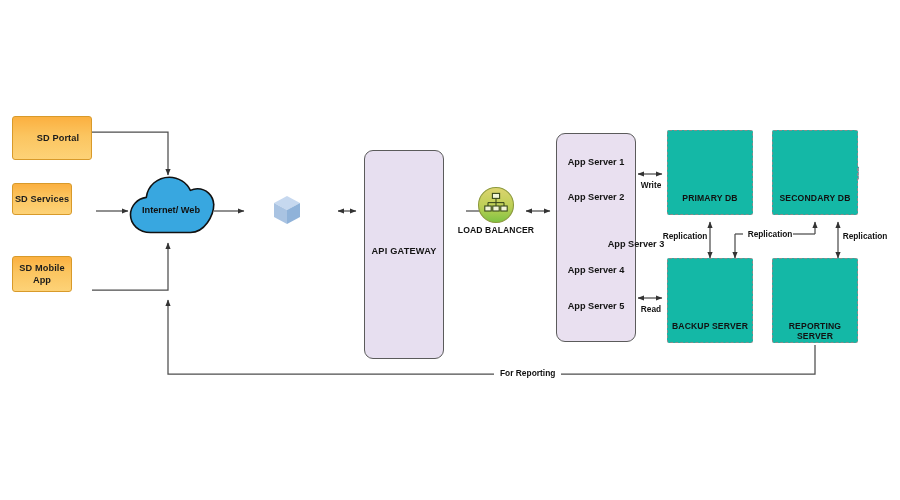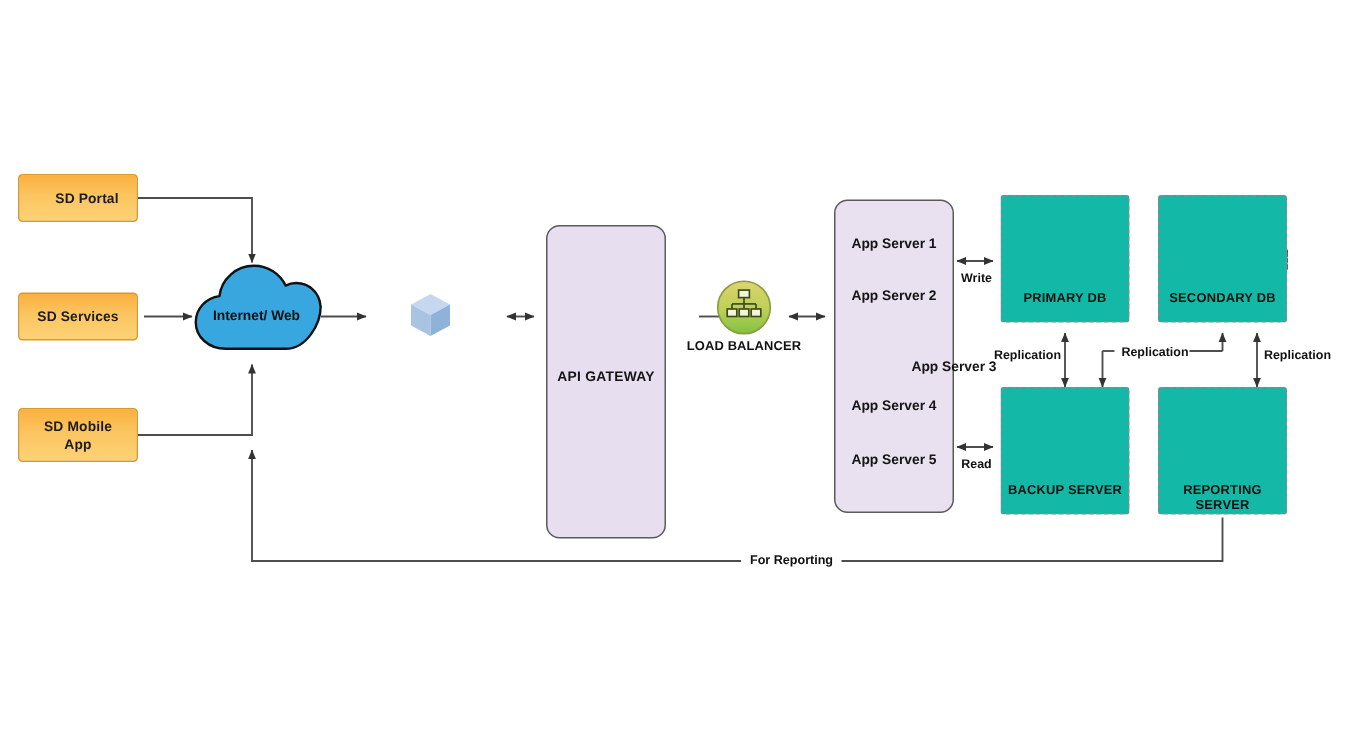--- a/index.html
+++ b/index.html
@@ -202,29 +202,29 @@
       <rect x="7.5" y="13" width="21" height="6" fill="#eef6fb" stroke="#2f6e91" stroke-width="1"></rect>
       <rect x="7.5" y="22" width="21" height="6" fill="#eef6fb" stroke="#2f6e91" stroke-width="1"></rect>
       <rect x="15" y="32" width="5" height="5" fill="#ffffff" stroke="#2f6e91" stroke-width="1"></rect>
       <g transform="translate(24,24)">
         <circle cx="9" cy="9" r="9" fill="#3a4d6e" stroke="#22304a" stroke-width="1"></circle>
         <path d="M9,4 L9,9 L12.5,11" stroke="#ffffff" stroke-width="1.6" fill="none" stroke-linecap="round"></path>
       </g>
     </g>
   </svg>
 
-  <div class="abs client-box" style="left:12px;top:116px;width:80px;height:32px;padding-left:12px;">
+  <div class="abs client-box" style="left:12px;top:116px;width:80px;height:44px;padding-left:12px;">
     <span>SD Portal</span>
   </div>
 
-  <div class="abs client-box" style="left:12px;top:195px;width:80px;height:32px;">
+  <div class="abs client-box" style="left:12px;top:183px;width:60px;height:32px;">
     <span>SD Services</span>
   </div>
 
-  <div class="abs client-box" style="left:12px;top:272px;width:80px;height:36px;flex-direction:column;">
+  <div class="abs client-box" style="left:12px;top:256px;width:60px;height:36px;flex-direction:column;">
     <span>SD Mobile</span>
     <span>App</span>
   </div>
 
   <div class="abs" style="left:128px;top:205px;width:86px;height:16px;">
     <span class="cloud-text">Internet/ Web</span>
   </div>
 
 
   <div class="abs panel panel-api" style="left:364px;top:150px;width:80px;height:209px;">

